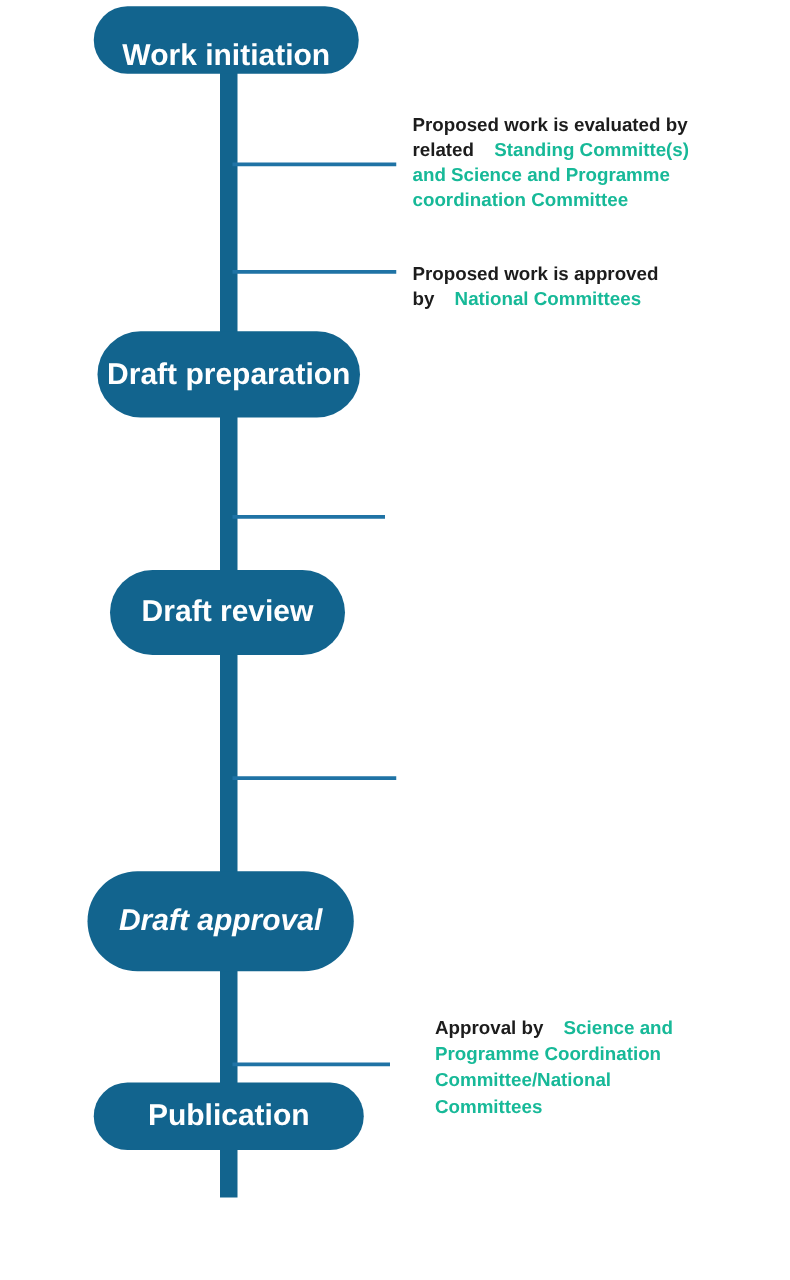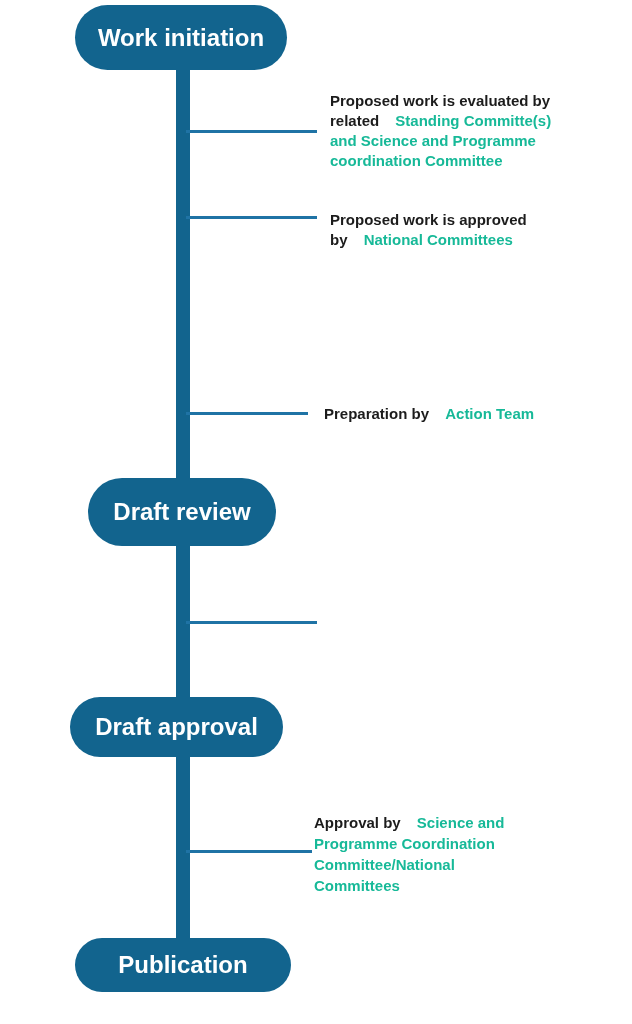--- a/index.html
+++ b/index.html
@@ -36,25 +36,25 @@
     align-items: center;
     justify-content: center;
     background: var(--node-blue);
     border-radius: 40px;
     color: var(--node-text);
     font-size: 24px;
     font-weight: bold;
     text-align: center;
     z-index: 2;
   }
-  .node-1 { left: 75px;  top: 5px;   width: 212px; height: 65px; }
+  .node-1 { left: 75px;  top: 5px;   width: 212px; height: 54px; align-items: flex-end; }
   .node-2 { left: 78px;  top: 265px; width: 210px; height: 69px; }
-  .node-3 { left: 88px;  top: 478px; width: 188px; height: 68px; }
-  .node-4 { left: 70px;  top: 697px; width: 213px; height: 60px; }
-  .node-5 { left: 75px;  top: 938px; width: 216px; height: 54px; text-align: center; }
+  .node-3 { left: 88px;  top: 456px; width: 188px; height: 68px; }
+  .node-4 { left: 70px;  top: 697px; width: 213px; height: 80px; font-style: italic; }
+  .node-5 { left: 75px;  top: 866px; width: 216px; height: 54px; text-align: center; }
 
   .connector {
     position: absolute;
     height: 3px;
     background: var(--connector-blue);
     z-index: 1;
   }
   .connector-1 { left: 186px; top: 130px; width: 131px; }
   .connector-2 { left: 186px; top: 216px; width: 131px; }
   .connector-3 { left: 186px; top: 412px; width: 122px; }
@@ -65,49 +65,51 @@
     position: absolute;
     font-size: 15px;
     font-weight: bold;
     line-height: 20px;
     color: var(--text-dark);
   }
   .annotation-1 { left: 330px; top: 91px;  width: 228px; }
   .annotation-2 { left: 330px; top: 210px; width: 212px; }
   .annotation-3 { left: 324px; top: 404px; width: 250px; }
   .annotation-4 { left: 330px; top: 582px; width: 205px; line-height: 21px; }
-  .annotation-5 { left: 314px; top: 812px; width: 218px; line-height: 21px; }
+  .annotation-5 { left: 348px; top: 812px; width: 218px; line-height: 21px; }
 
   .seg-plain { color: var(--text-dark); margin-top: 10px; }
   .seg-highlight { color: var(--highlight-teal); margin-left: 12px; }
 </style>
 </head>
 <body>
 
 <div class="canvas">
 
   <div class="spine"></div>
 
   <div class="connector connector-1"></div>
   <div class="connector connector-2"></div>
   <div class="connector connector-3"></div>
   <div class="connector connector-4"></div>
   <div class="connector connector-5"></div>
 
   <div class="node node-1">
     <span>Work initiation</span>
   </div>
+  <div class="node node-2">
+    <span>Draft preparation</span>
+  </div>
   <div class="node node-3">
     <span>Draft review</span>
   </div>
   <div class="node node-4">
     <span>Draft approval</span>
   </div>
   <div class="node node-5">
     <span>Publication</span>
   </div>
 
   <div class="annotation annotation-1"><span class="seg-plain">Proposed work is evaluated by related </span><span class="seg-highlight">Standing Committe(s) and Science and Programme coordination Committee</span></div>
   <div class="annotation annotation-2"><span class="seg-plain">Proposed work is approved by </span><span class="seg-highlight">National Committees</span></div>
-  <div class="annotation annotation-3"><span class="seg-plain">Preparation by </span><span class="seg-highlight">Action Team</span></div>
   <div class="annotation annotation-5"><span class="seg-plain">Approval by </span><span class="seg-highlight">Science and Programme Coordination Committee/National Committees</span></div>
 
 </div>
 
 </body></html>

